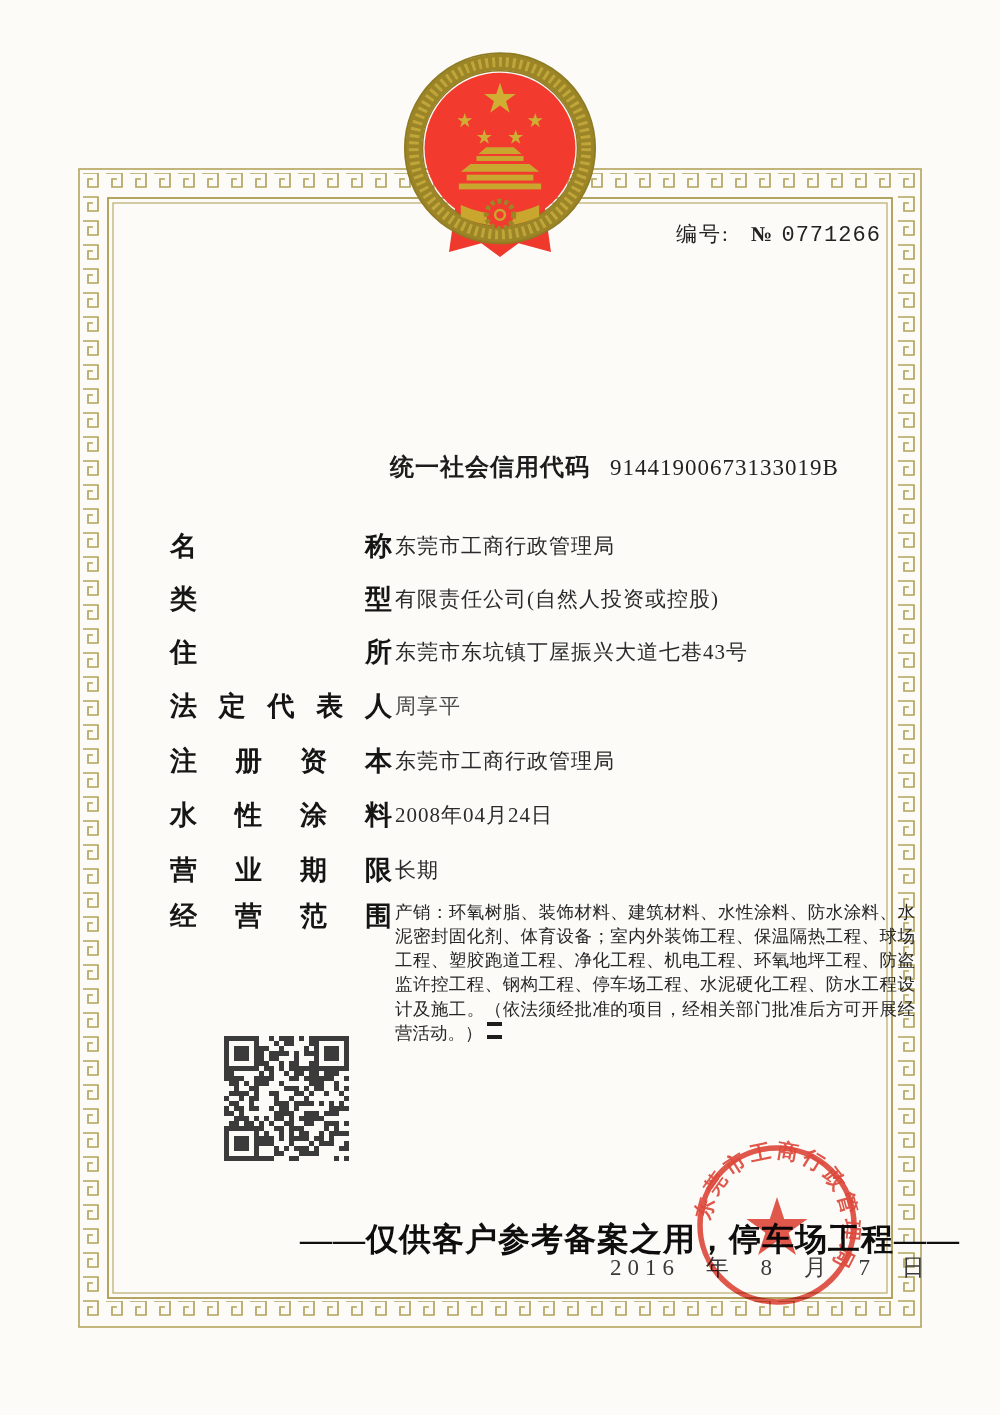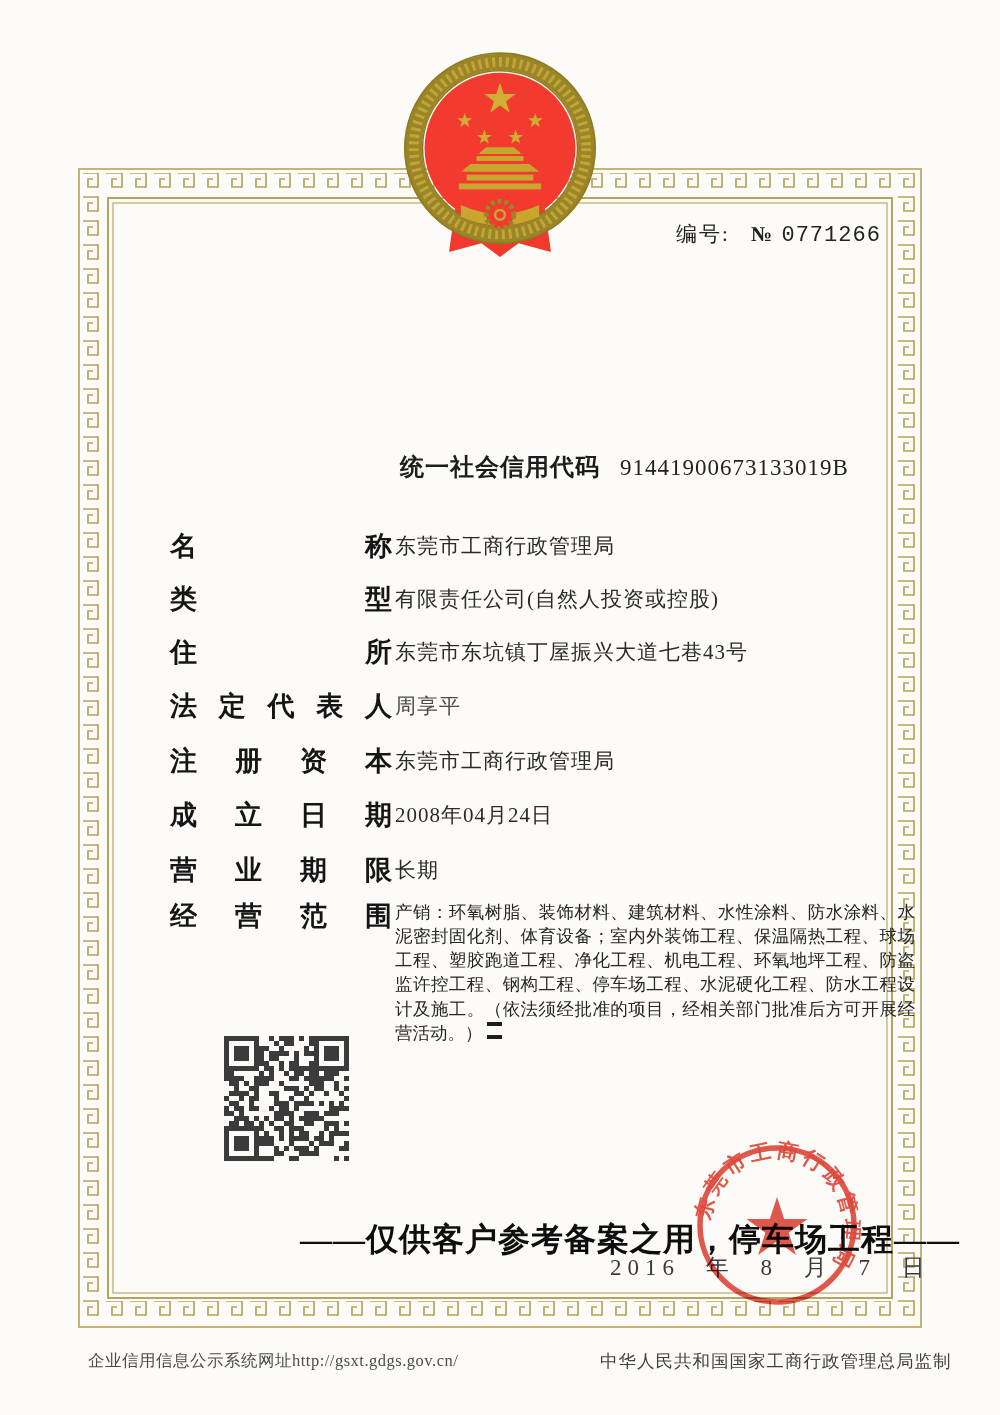--- a/index.html
+++ b/index.html
@@ -19,21 +19,21 @@
   
   .cert-title{
     position:absolute;left:0;top:278px;width:1000px;text-align:center;
     font-size:104px;font-weight:bold;letter-spacing:48px;text-indent:48px;
     color:#a3922c;
     background:linear-gradient(180deg,#c6b23c 0%,#a3922c 45%,#877619 100%);
     -webkit-background-clip:text;background-clip:text;-webkit-text-fill-color:transparent;
     text-shadow:none;white-space:nowrap;
   }
   
-  .credit{position:absolute;left:400px;top:451px;white-space:nowrap;}
+  .credit{position:absolute;left:390px;top:451px;white-space:nowrap;}
   .credit .lbl{font-size:24px;font-weight:bold;letter-spacing:1px;}
   .credit .val{font-size:23px;margin-left:16px;letter-spacing:1px;color:#222;}
   
   .frow{position:absolute;left:170px;width:745px;}
   .frow .flabel{
     position:absolute;left:0;top:0;width:222px;
     font-size:27px;font-weight:bold;color:#151515;
     text-align:justify;text-align-last:justify;
   }
   .frow .fvalue{
@@ -131,21 +131,21 @@
   </div>
   <div class="frow" style="top:688px">
     <div class="flabel">法定代表人</div>
     <div class="fvalue" style="color:#4a4a4a">周享平</div>
   </div>
   <div class="frow" style="top:743px">
     <div class="flabel">注册资本</div>
     <div class="fvalue">东莞市工商行政管理局</div>
   </div>
   <div class="frow" style="top:797px">
-    <div class="flabel">成立日期</div>
+    <div class="flabel">水性涂料</div>
     <div class="fvalue">2008年04月24日</div>
   </div>
   <div class="frow" style="top:852px">
     <div class="flabel">营业期限</div>
     <div class="fvalue">长期</div>
   </div>
   <div class="frow scope" style="top:898px">
     <div class="flabel">经营范围</div>
     <div class="fvalue"><span>产销：环氧树脂、装饰材料、建筑材料、水性涂料、防水涂料、水泥密封固化剂、体育设备；室内外装饰工程、保温隔热工程、球场工程、塑胶跑道工程、净化工程、机电工程、环氧地坪工程、防盗监许控工程、钢构工程、停车场工程、水泥硬化工程、防水工程设计及施工。（依法须经批准的项目，经相关部门批准后方可开展经营活动。）</span><span class="end-mark"></span></div>
   </div>
@@ -495,16 +495,14 @@
     <circle cx="85" cy="85" r="77" fill="none" stroke="#dd3a2c" stroke-width="5.5" opacity="0.92"></circle>
     <path d="M85 57 L92.2 79.1 L115.5 79.1 L96.6 92.8 L103.9 115 L85 101.3 L66.1 115 L73.4 92.8 L54.5 79.1 L77.8 79.1 Z" fill="#dd3a2c" opacity="0.92"></path>
     <defs>
       <path id="sealArc" d="M85 152 A67 67 0 1 1 85.01 152" fill="none"></path>
     </defs>
     <text font-size="21" font-weight="bold" fill="#dd3a2c" opacity="0.92" font-family="Liberation Serif, serif" letter-spacing="4">
       <textPath href="#sealArc" startOffset="26%">东莞市工商行政管理局</textPath>
     </text>
   </svg>
 
-  <div class="footer-left">企业信用信息公示系统网址http://gsxt.gdgs.gov.cn/</div>
-  <div class="footer-right">中华人民共和国国家工商行政管理总局监制</div>
 
 </div>
 
 </body></html>

